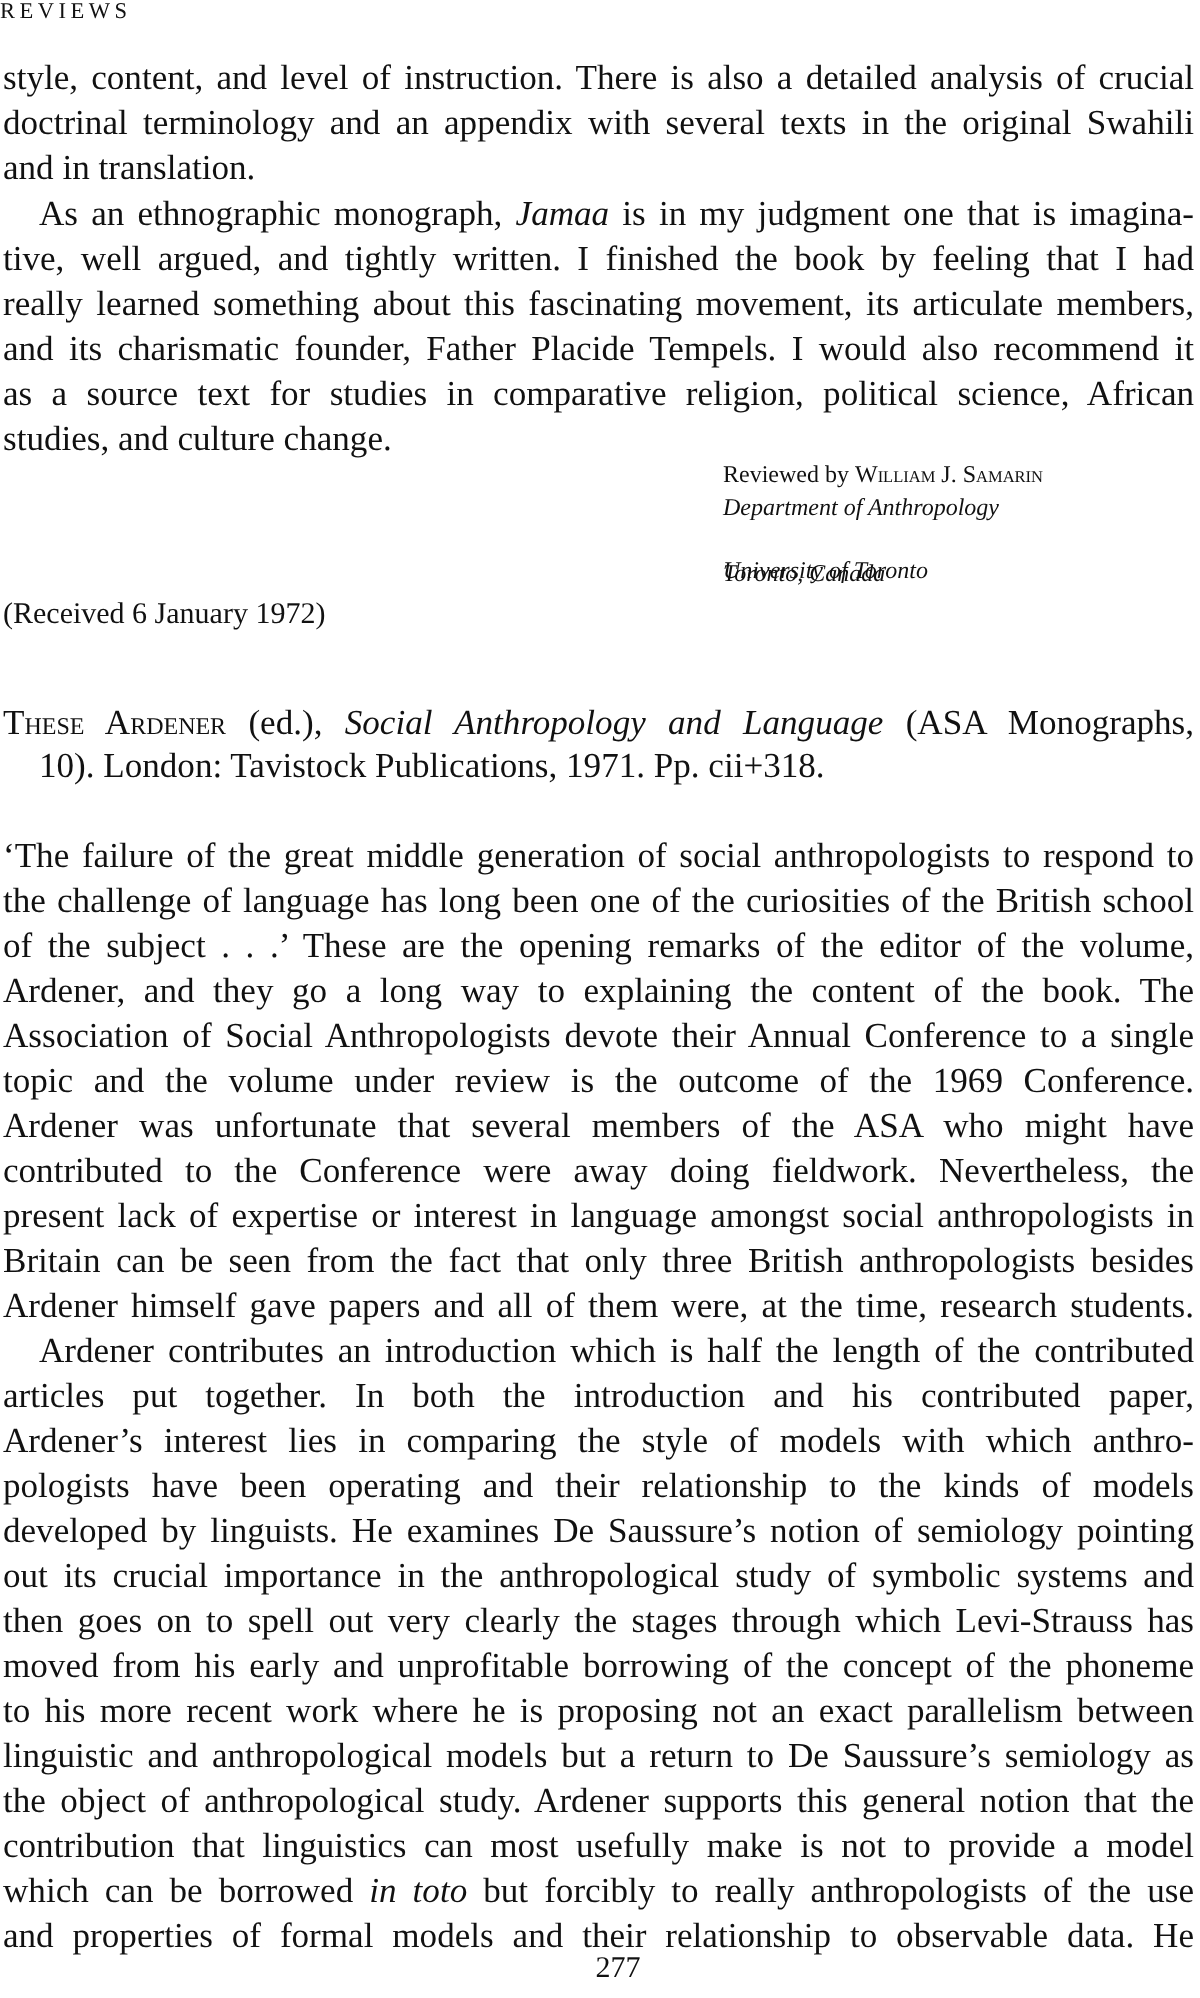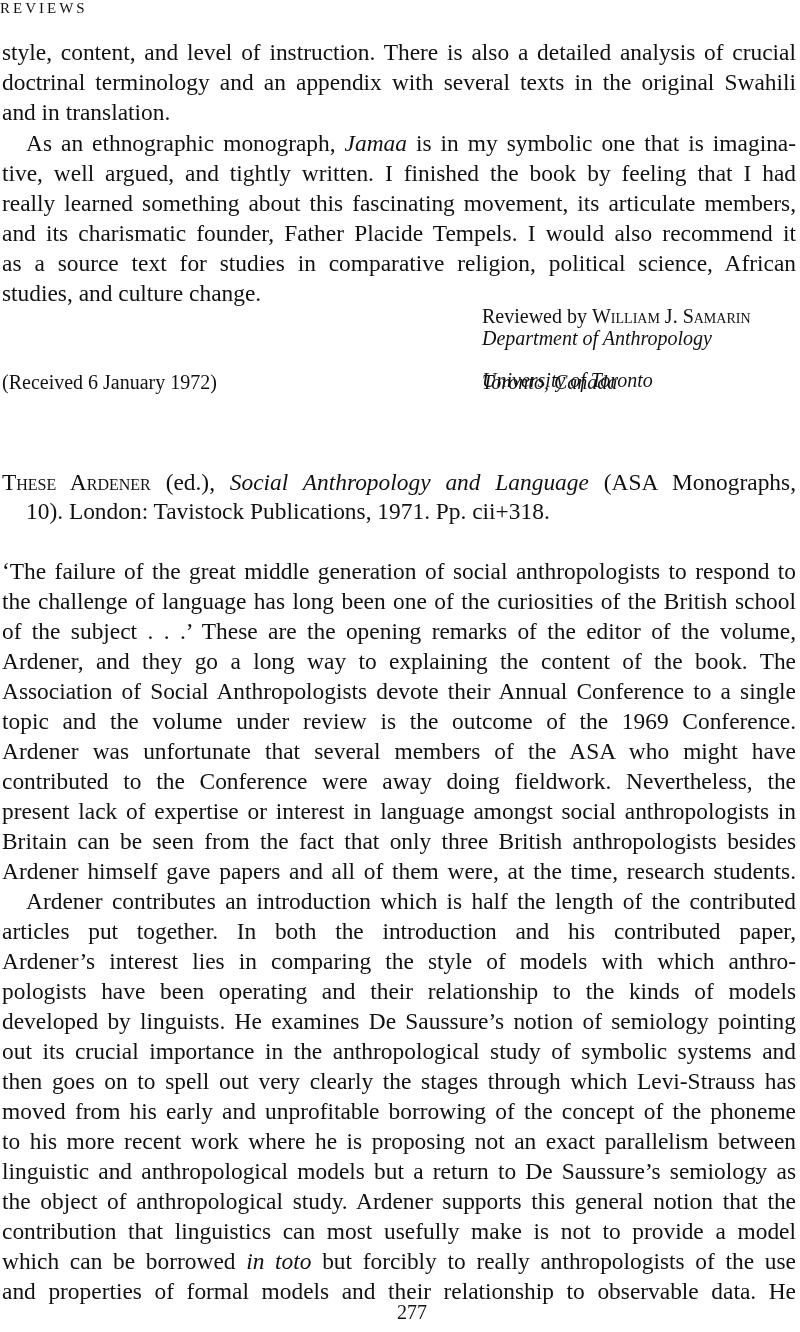--- a/index.html
+++ b/index.html
@@ -7,37 +7,37 @@
          font-family: "Liberation Serif", "DejaVu Serif", serif; color: #111; }
   .page { position: absolute; left: 0; top: 0; width: 800px; }
   .running-head { position: absolute; top: 0; left: 0; width: 800px; text-align: left;
          font-size: 15px; letter-spacing: 3px; line-height: 16px; }
   .line { position: absolute; left: 2px; width: 794px; font-size: 23.4px; line-height: 30px;
           white-space: nowrap; }
   .j { text-align: justify; text-align-last: justify; }
   .indent { left: 26px; width: 770px; }
   .hang { left: 26px; width: 770px; }
   .sc { font-variant: small-caps; }
-  .sig { position: absolute; left: 482px; font-size: 20px; line-height: 21px; white-space: nowrap; }
+  .sig { position: absolute; left: 482px; font-size: 16px; line-height: 21px; white-space: nowrap; }
   .it { font-style: italic; }
-  .received { position: absolute; left: 2px; font-size: 20px; line-height: 21px; }
+  .received { position: absolute; left: 2px; font-size: 20px; line-height: 21px; margin-top: 27px; }
   .folio { position: absolute; top: 1301px; left: 12px; width: 800px; text-align: center; font-size: 20px; }
 </style>
 </head>
 <body>
 
 <div class="page">
   <div class="running-head">REVIEWS</div>
 
   <div class="line j" style="top:37px">style, content, and level of instruction. There is also a detailed analysis of crucial</div>
   <div class="line j" style="top:67px">doctrinal terminology and an appendix with several texts in the original Swahili</div>
   <div class="line" style="top:97px">and in translation.</div>
 
   <div class="line j indent" style="top:128px">
-    <span>As an ethnographic monograph, </span><span class="it">Jamaa</span><span> is in my symbolic one that is imagina-</span>
+    <span>As an ethnographic monograph, </span><span class="it">Jamaa</span><span> is in my judgment one that is imagina-</span>
   </div>
   <div class="line j" style="top:158px">tive, well argued, and tightly written. I finished the book by feeling that I had</div>
   <div class="line j" style="top:188px">really learned something about this fascinating movement, its articulate members,</div>
   <div class="line j" style="top:218px">and its charismatic founder, Father Placide Tempels. I would also recommend it</div>
   <div class="line j" style="top:248px">as a source text for studies in comparative religion, political science, African</div>
   <div class="line" style="top:278px">studies, and culture change.</div>
 
   <div class="sig" style="top:306px"><span>Reviewed by </span><span class="sc">William J. Samarin</span></div>
   <div class="sig it" style="top:328px">Department of Anthropology</div>
   <div class="sig it" style="top:370px">University of Toronto</div>

